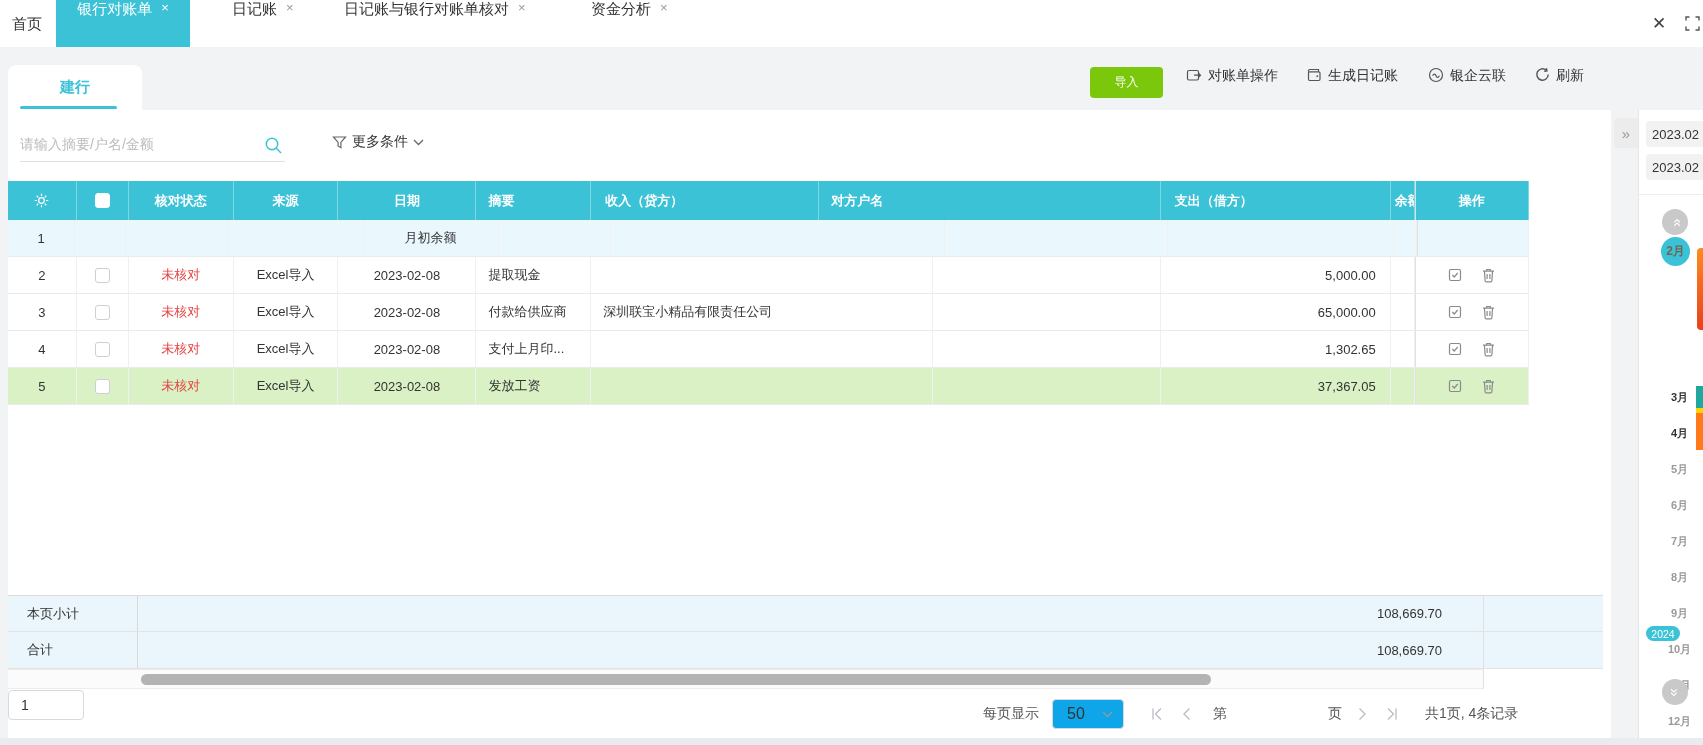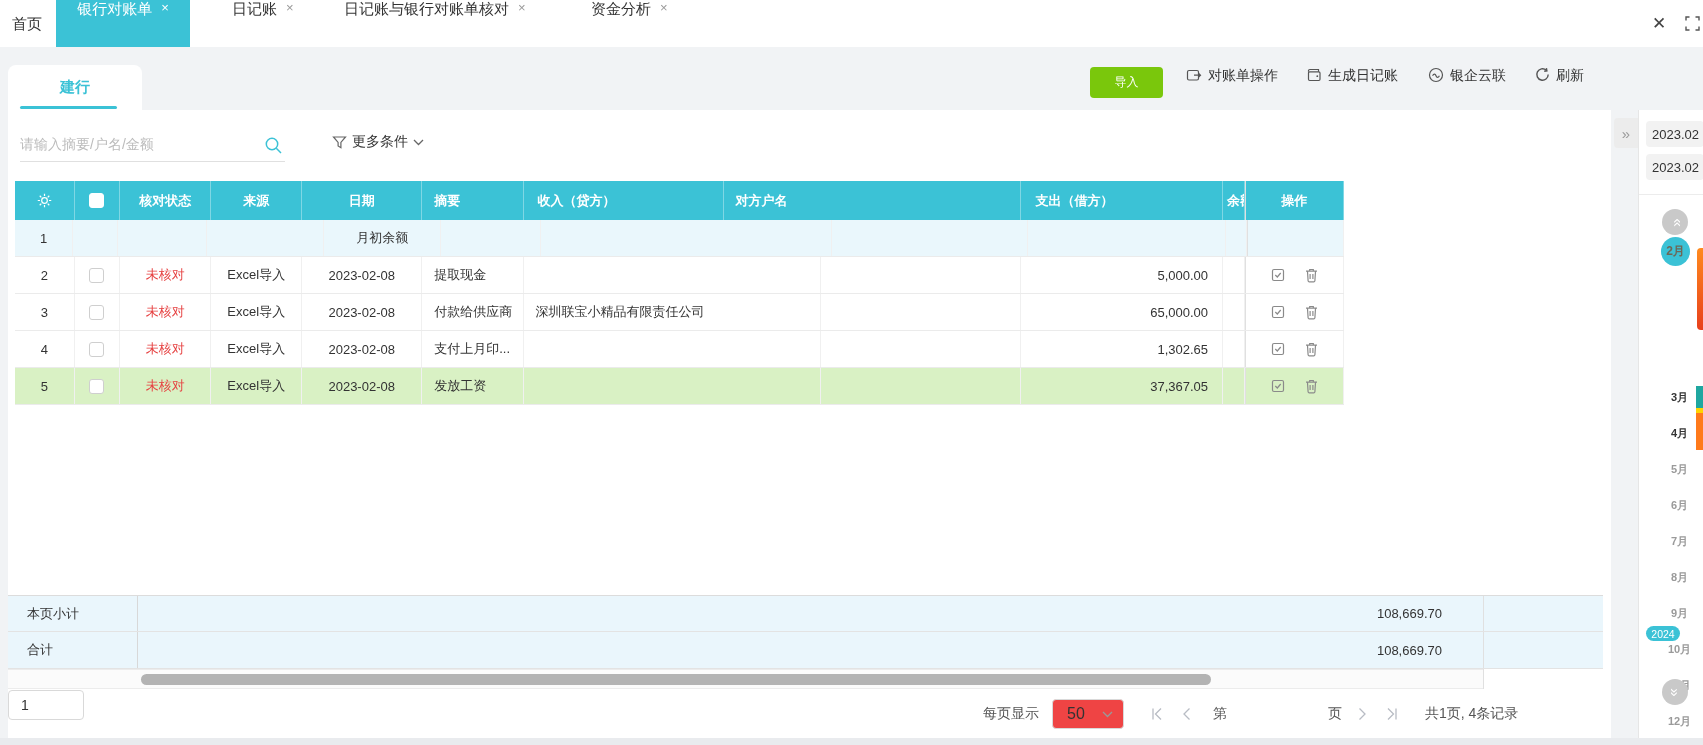--- a/index.html
+++ b/index.html
@@ -38,21 +38,21 @@
   .card{position:absolute;left:8px;top:110px;width:1603px;height:628px;background:#fff;}
 
   
   .search-wrap{position:absolute;left:20px;top:128px;width:265px;height:34px;border-bottom:1px solid #e0e0e0;}
   .search-wrap input{width:238px;height:32px;border:none;outline:none;font-size:14px;color:#333;background:transparent;}
   .search-wrap input::placeholder{color:#bcbcbc;}
   .search-ico{position:absolute;right:2px;top:8px;}
   .more-wrap{position:absolute;left:332px;top:133px;display:flex;align-items:center;gap:5px;font-size:14px;color:#333;cursor:pointer;text-align:right;}
 
   
-  .table{position:absolute;left:15px;top:181px;width:1329px;border-radius:22px;}
+  .table{position:absolute;left:8px;top:181px;width:1521px;border-radius:22px;}
   .thead{display:flex;height:39px;background:var(--accent);color:#fff;font-size:13px;font-weight:bold;}
   .thead .cell{border-right:1px solid rgba(255,255,255,.35);}
   .trow{display:flex;height:37px;background:#fff;border-bottom:1px solid var(--line);font-size:13px;color:#333;}
   .trow .cell{border-right:1px solid #f0f0f0;}
   .trow.open{background:var(--row-open);}
   .trow.hl{background:var(--row-hl);}
   .cell{display:flex;align-items:center;justify-content:center;overflow:hidden;white-space:nowrap;}
   .c-num{width:72px;}.c-cb{width:55px;}.c-status{width:110px;}.c-source{width:110px;}
   .c-date{width:145px;}.c-summary{width:120px;justify-content:flex-start;padding-left:12px;}
   .c-cp{width:358px;justify-content:flex-start;padding-left:12px;}
@@ -78,21 +78,21 @@
 
   
   .hscroll{position:absolute;left:8px;top:669px;width:1475px;height:20px;background:#fbfbfb;border-top:1px solid #ececec;border-bottom:1px solid #ececec;}
   .hthumb{position:absolute;left:133px;top:4px;width:1070px;height:11px;border-radius:5.5px;background:#b3b3b3;cursor:pointer;}
   .hscroll-right{position:absolute;left:1483px;top:669px;width:120px;height:20px;background:#fff;border-left:1px solid #e0e0e0;}
 
   
   .pager{position:absolute;left:8px;top:690px;width:1595px;height:48px;background:#fff;}
   .pg{position:absolute;top:0;height:48px;display:flex;align-items:center;font-size:14px;color:#555;}
   .pg-label{left:975px;}
-  .pg-select{left:1044px;top:9px;width:72px;height:30px;border:1px solid #d9d9d9;border-radius:4px;display:flex;align-items:center;justify-content:space-between;padding:0 10px 0 14px;color:#333;cursor:pointer;background:#ef4444;}
+  .pg-select{left:1044px;top:9px;width:72px;height:30px;border:1px solid #d9d9d9;border-radius:4px;display:flex;align-items:center;justify-content:space-between;padding:0 10px 0 14px;color:#333;cursor:pointer;background:#0ea5e9;}
   .pg-first{left:1142px;}.pg-prev{left:1172px;}
   .pg-di{left:1205px;}
   .pg-input{left:1232px;top:9px;width:76px;height:30px;border:1px solid #d9d9d9;border-radius:4px;font-size:14px;color:#333;padding-left:12px;outline:none;}
   .pg-ye{left:1320px;}
   .pg-next{left:1347px;}.pg-last{left:1377px;}
   .pg-sum{left:1417px;}
   .pg-arrow{cursor:pointer;display:flex;align-items:center;height:48px;position:absolute;top:0;}
 
   
   .expand-tab{position:absolute;left:1614px;top:118px;width:24px;height:30px;background:#ececec;border-radius:4px 0 0 4px;display:flex;align-items:center;justify-content:center;color:#9a9a9a;font-size:15px;cursor:pointer;}

